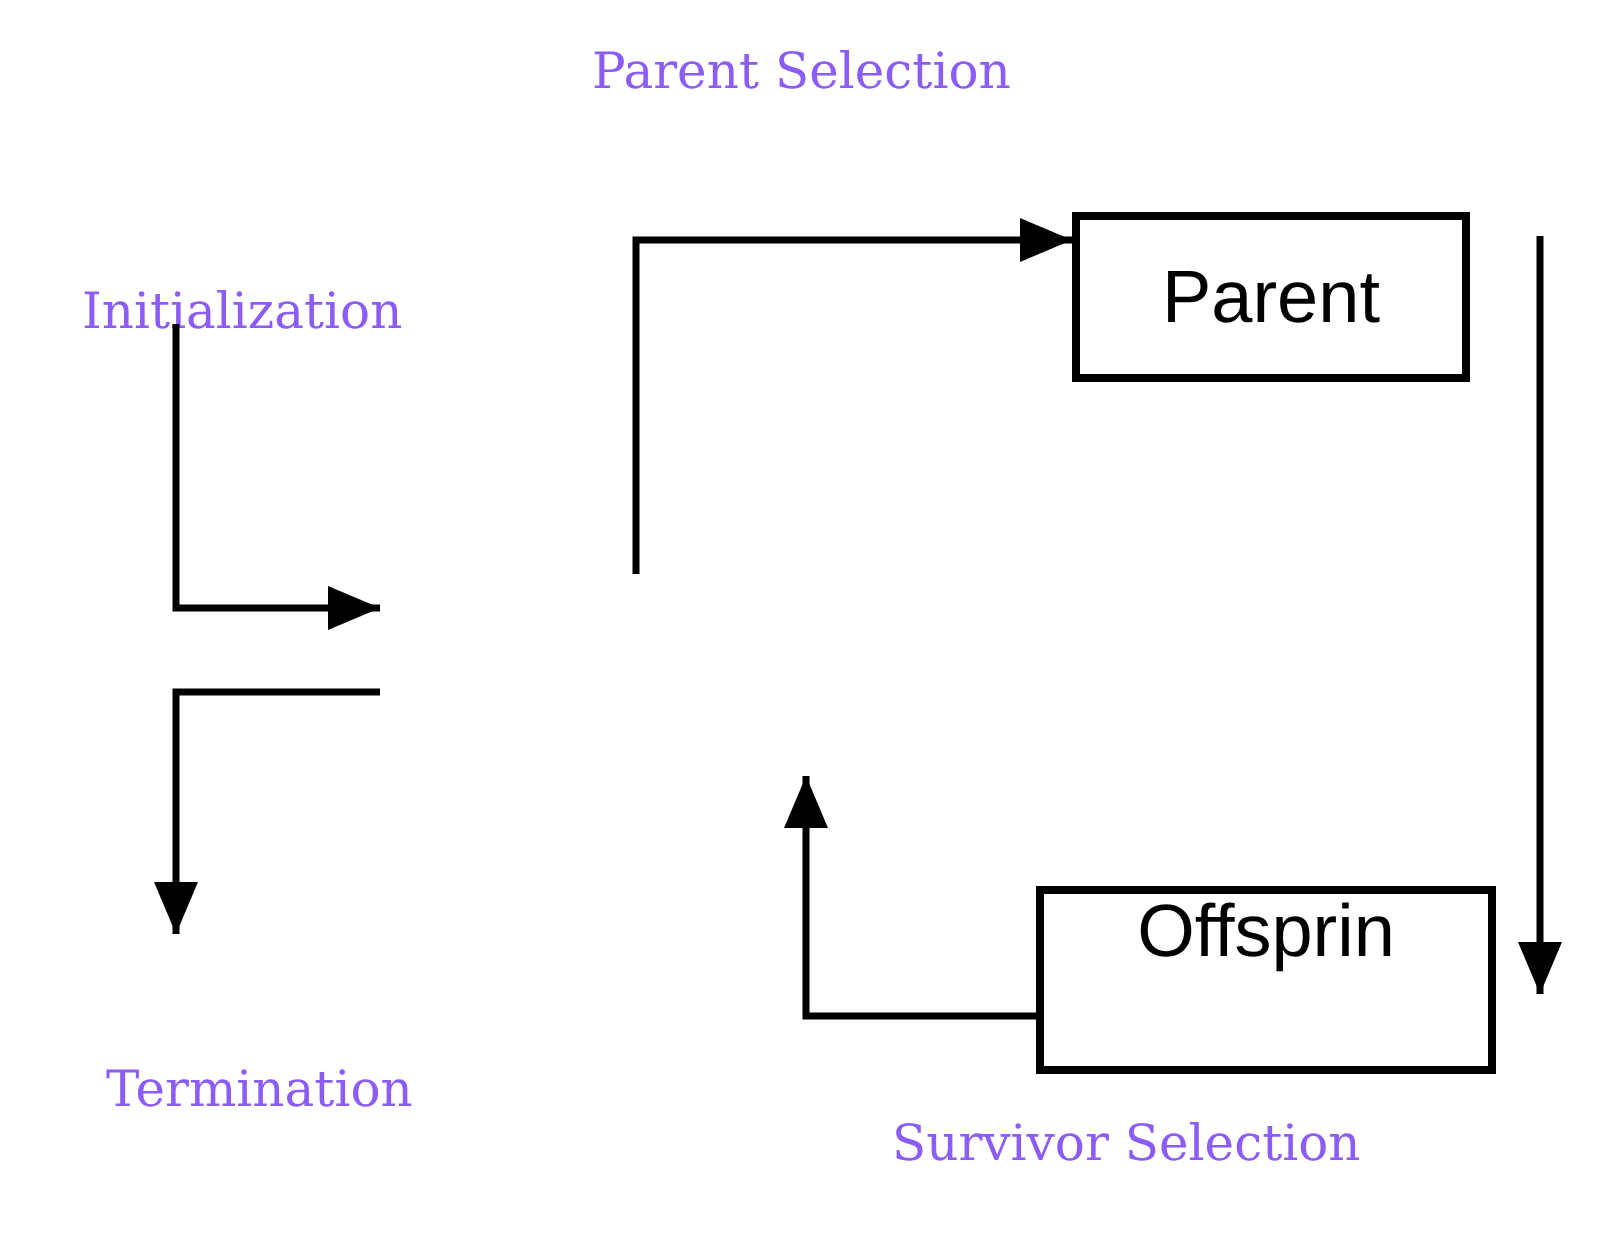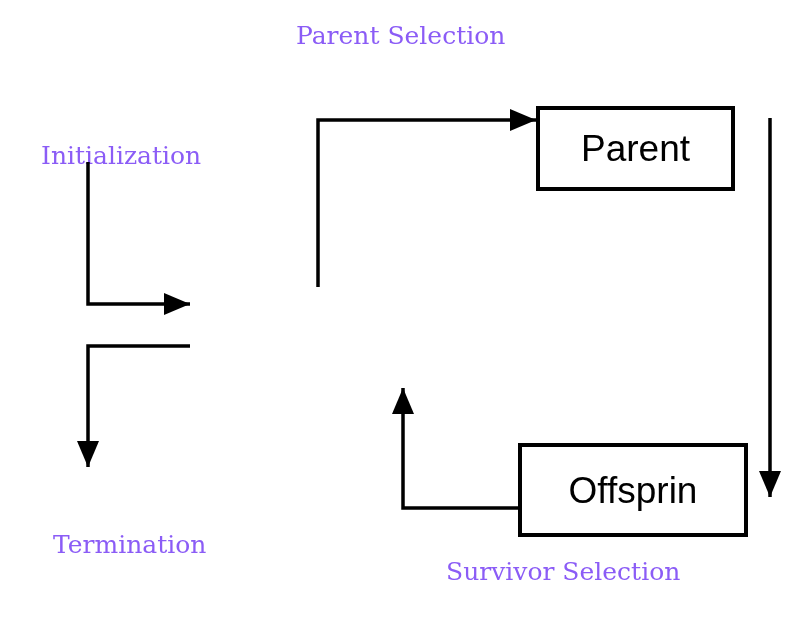--- a/index.html
+++ b/index.html
@@ -42,21 +42,21 @@
   .node-parent {
     left: 536px; top: 106px; width: 199px; height: 85px;
     display: flex; align-items: center; justify-content: center;
   }
   .node-population {
     left: 190px; top: 273px; width: 263px; height: 113px;
     padding-top: 17px; padding-left: 27px;
   }
   .node-offspring {
     left: 518px; top: 443px; width: 230px; height: 94px;
-    display: flex; align-items: center; justify-content: center;
+    display: flex; justify-content: center;
   }
 
   .arrow-layer {
     position: absolute;
     left: 0; top: 0;
     width: 802px; height: 625px;
     pointer-events: none;
   }
   .arrow-layer polyline, .arrow-layer line {
     fill: none;

